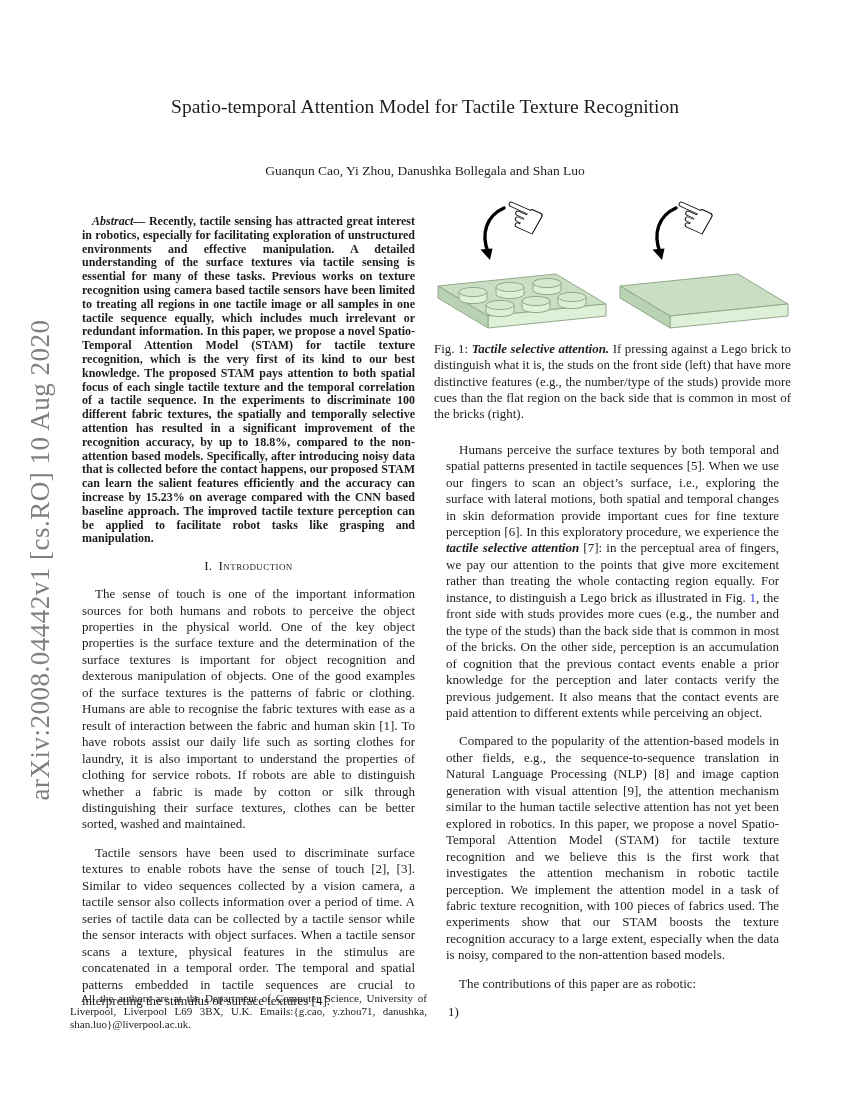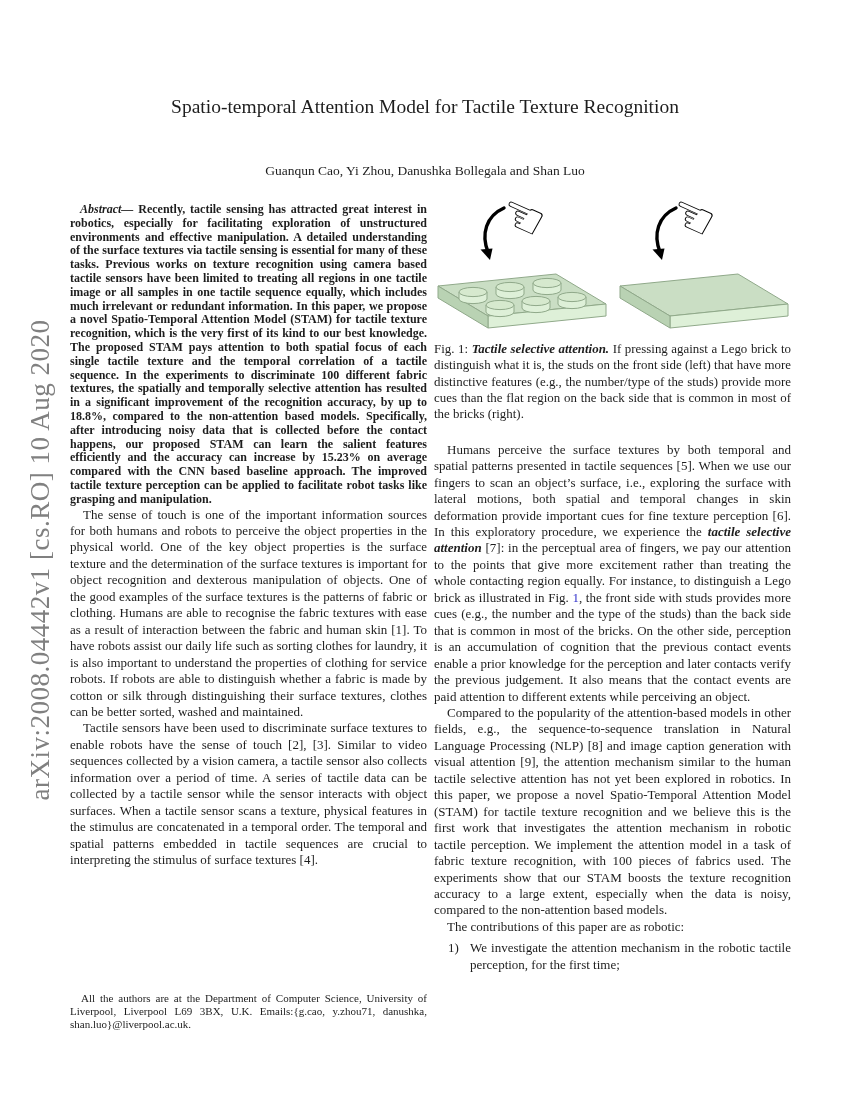--- a/index.html
+++ b/index.html
@@ -17,21 +17,21 @@
   .page{position:relative;width:850px;height:1100px;background:#ffffff;overflow:hidden;
         font-family:"Liberation Serif","DejaVu Serif",serif;color:var(--text-color);}
   .arxiv-strip{position:absolute;left:40px;top:560px;transform:translate(-50%,-50%) rotate(-90deg);
         white-space:nowrap;font-size:27px;color:var(--arxiv-gray);letter-spacing:0.5px;}
   .title{position:absolute;left:0;right:0;top:96px;margin:0;text-align:center;
         font-size:19.5px;font-weight:normal;}
   .authors{position:absolute;left:0;right:0;top:150px;text-align:center;font-size:13.5px;margin-top:13px;}
   .col{position:absolute;width:357px;}
   .col-left{left:70px;top:203px;}
   .col-right{left:434px;top:198px;}
-  p{margin:0;}
+  p{margin:12px;}
   .abstract{font-size:12px;line-height:13.8px;font-weight:bold;text-align:justify;text-indent:10px;}
   .abs-lead{font-style:italic;}
   .sec-heading{margin:10px 0 7px 0;text-align:center;font-size:13.2px;font-weight:normal;}
   .sc{font-variant:small-caps;letter-spacing:0.4px;}
   .body{font-size:13px;line-height:16.45px;text-align:justify;}
   .indent{text-indent:13px;}
   .bi{font-weight:bold;font-style:italic;}
   .figlink{color:var(--link-blue);}
   .footnote{position:absolute;left:70px;top:992px;width:357px;font-size:11px;line-height:13px;
         text-align:justify;text-indent:11px;}
@@ -63,20 +63,21 @@
 <div class="page">
 
   <div class="arxiv-strip">arXiv:2008.04442v1  [cs.RO]  10 Aug 2020</div>
 
   <h1 class="title">Spatio-temporal Attention Model for Tactile Texture Recognition</h1>
   <div class="authors">Guanqun Cao, Yi Zhou, Danushka Bollegala and Shan Luo</div>
 
   <div class="col col-left">
     <p class="abstract"><span class="abs-lead">Abstract—</span><span> Recently, tactile sensing has attracted great interest in robotics, especially for facilitating exploration of unstructured environments and effective manipulation. A detailed understanding of the surface textures via tactile sensing is essential for many of these tasks. Previous works on texture recognition using camera based tactile sensors have been limited to treating all regions in one tactile image or all samples in one tactile sequence equally, which includes much irrelevant or redundant information. In this paper, we propose a novel Spatio-Temporal Attention Model (STAM) for tactile texture recognition, which is the very first of its kind to our best knowledge. The proposed STAM pays attention to both spatial focus of each single tactile texture and the temporal correlation of a tactile sequence. In the experiments to discriminate 100 different fabric textures, the spatially and temporally selective attention has resulted in a significant improvement of the recognition accuracy, by up to 18.8%, compared to the non-attention based models. Specifically, after introducing noisy data that is collected before the contact happens, our proposed STAM can learn the salient features efficiently and the accuracy can increase by 15.23% on average compared with the CNN based baseline approach. The improved tactile texture perception can be applied to facilitate robot tasks like grasping and manipulation.</span></p>
 
+    <h2 class="sec-heading"><span>I.</span>&nbsp;&nbsp;<span class="sc">Introduction</span></h2>
 
     <p class="body indent">The sense of touch is one of the important information sources for both humans and robots to perceive the object properties in the physical world. One of the key object properties is the surface texture and the determination of the surface textures is important for object recognition and dexterous manipulation of objects. One of the good examples of the surface textures is the patterns of fabric or clothing. Humans are able to recognise the fabric textures with ease as a result of interaction between the fabric and human skin [1]. To have robots assist our daily life such as sorting clothes for laundry, it is also important to understand the properties of clothing for service robots. If robots are able to distinguish whether a fabric is made by cotton or silk through distinguishing their surface textures, clothes can be better sorted, washed and maintained.</p>
     <p class="body indent">Tactile sensors have been used to discriminate surface textures to enable robots have the sense of touch [2], [3]. Similar to video sequences collected by a vision camera, a tactile sensor also collects information over a period of time. A series of tactile data can be collected by a tactile sensor while the sensor interacts with object surfaces. When a tactile sensor scans a texture, physical features in the stimulus are concatenated in a temporal order. The temporal and spatial patterns embedded in tactile sequences are crucial to interpreting the stimulus of surface textures [4].</p>
   </div>
 
   <div class="footnote">All the authors are at the Department of Computer Science, University of Liverpool, Liverpool L69 3BX, U.K. Emails:{g.cao, y.zhou71, danushka, shan.luo}@liverpool.ac.uk.</div>
 
   <div class="col col-right">
 
     <figure>
@@ -127,17 +128,16 @@
     </figure>
 
     <p class="body indent"><span>Humans perceive the surface textures by both temporal and spatial patterns presented in tactile sequences [5]. When we use our fingers to scan an object’s surface, i.e., exploring the surface with lateral motions, both spatial and temporal changes in skin deformation provide important cues for fine texture perception [6]. In this exploratory procedure, we experience the </span><span class="bi">tactile selective attention</span><span> [7]: in the perceptual area of fingers, we pay our attention to the points that give more excitement rather than treating the whole contacting region equally. For instance, to distinguish a Lego brick as illustrated in Fig. </span><span class="figlink">1</span><span>, the front side with studs provides more cues (e.g., the number and the type of the studs) than the back side that is common in most of the bricks. On the other side, perception is an accumulation of cognition that the previous contact events enable a prior knowledge for the perception and later contacts verify the previous judgement. It also means that the contact events are paid attention to different extents while perceiving an object.</span></p>
 
     <p class="body indent">Compared to the popularity of the attention-based models in other fields, e.g., the sequence-to-sequence translation in Natural Language Processing (NLP) [8] and image caption generation with visual attention [9], the attention mechanism similar to the human tactile selective attention has not yet been explored in robotics. In this paper, we propose a novel Spatio-Temporal Attention Model (STAM) for tactile texture recognition and we believe this is the first work that investigates the attention mechanism in robotic tactile perception. We implement the attention model in a task of fabric texture recognition, with 100 pieces of fabrics used. The experiments show that our STAM boosts the texture recognition accuracy to a large extent, especially when the data is noisy, compared to the non-attention based models.</p>
 
     <p class="body indent">The contributions of this paper are as robotic:</p>
 
     <div class="contrib-item">
       <span class="contrib-num">1)</span>
-      <span class="contrib-text">We investigate the attention mechanism in the robotic tactile perception, for the first time;</span>
     </div>
 
   </div>
 </div>
 
 </body></html>

